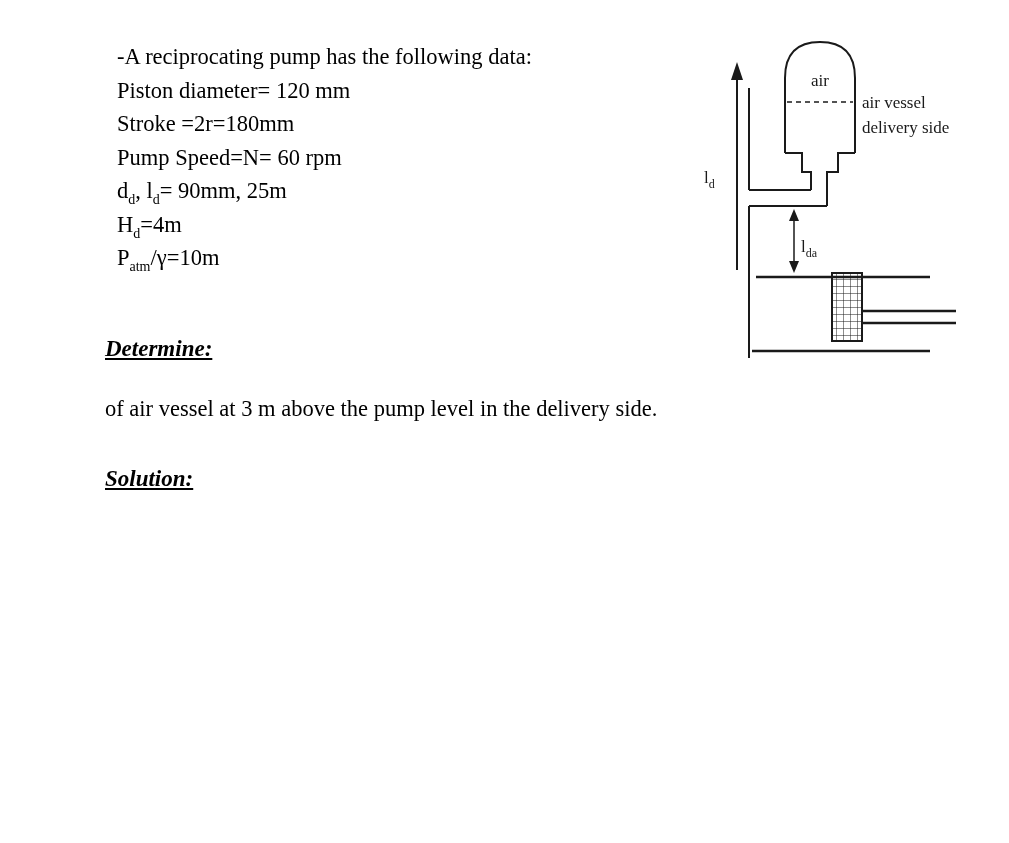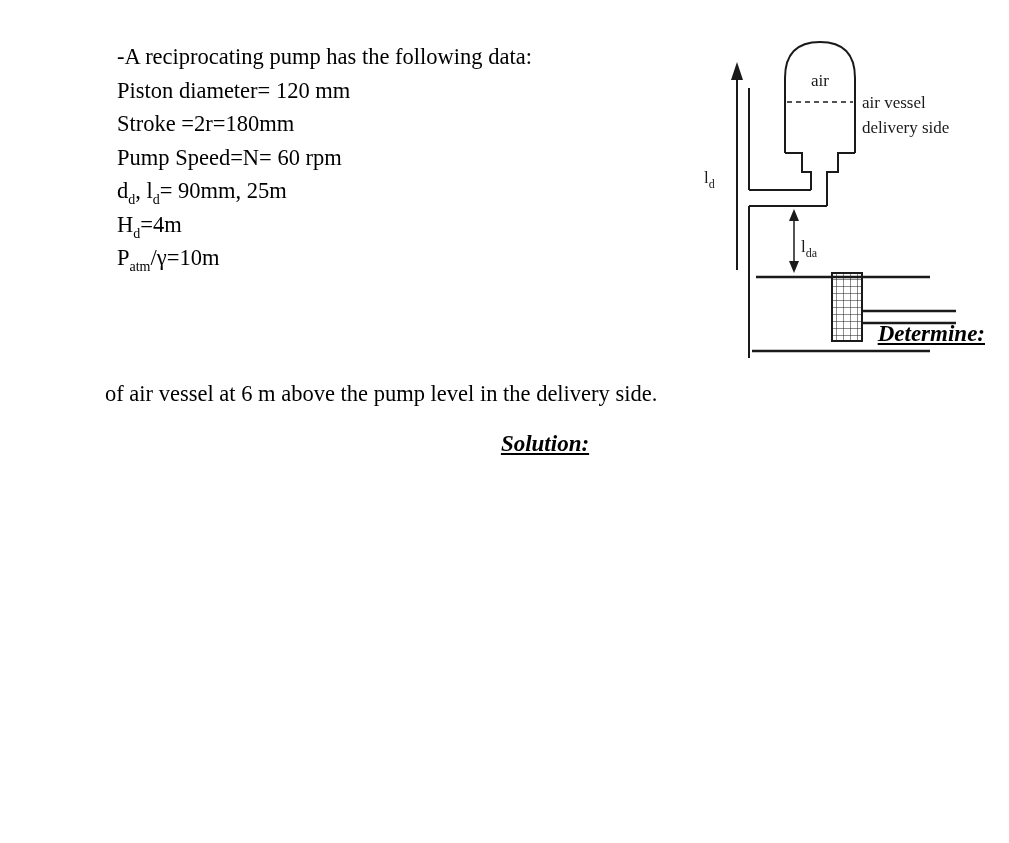--- a/index.html
+++ b/index.html
@@ -28,27 +28,27 @@
     font-size: 14px;
     line-height: 0;
   }
   .determine-heading, .solution-heading {
     font-weight: bold;
     font-style: italic;
     text-decoration: underline;
     font-size: 23px;
     line-height: 33.5px;
   }
-  .determine-heading { margin-top: 42px; text-align: right; }
+  .determine-heading { margin-top: 57px; }
   .determine-para {
     margin-top: 27px;
     width: 880px;
     line-height: 33.5px;
   }
-  .solution-heading { margin-top: 16px; text-align: center; }
+  .solution-heading { margin-top: 36px; }
   .diagram {
     position: absolute;
     left: 690px;
     top: 20px;
     width: 320px;
     height: 345px;
   }
   .diagram svg text {
     font-family: "Liberation Serif", serif;
     fill: #1a1a1a;
@@ -62,21 +62,21 @@
   <div class="line">Piston diameter= 120 mm</div>
   <div class="line">Stroke =2r=180mm</div>
   <div class="line">Pump Speed=N= 60 rpm</div>
   <div class="line"><span>d</span><sub>d</sub><span>, l</span><sub>d</sub><span>= 90mm, 25m</span></div>
   <div class="line"><span>H</span><sub>d</sub><span>=4m</span></div>
   <div class="line"><span>P</span><sub>atm</sub><span>/γ=10m</span></div>
 
   <div class="determine-heading">Determine:</div>
 
   <div class="determine-para">
-    <div>of air vessel at 6 m above the pump level in the delivery side.</div>
+    <div>of air vessel at 3 m above the pump level in the delivery side.</div>
   </div>
 
   <div class="solution-heading">Solution:</div>
 </div>
 
 <div class="diagram">
   <svg viewBox="0 0 320 345" width="320" height="345">
     <defs>
       <pattern id="hatch" width="7" height="7" patternUnits="userSpaceOnUse">
         <path d="M0,0 H7 V7" fill="none" stroke="#1a1a1a" stroke-width="1"></path>

